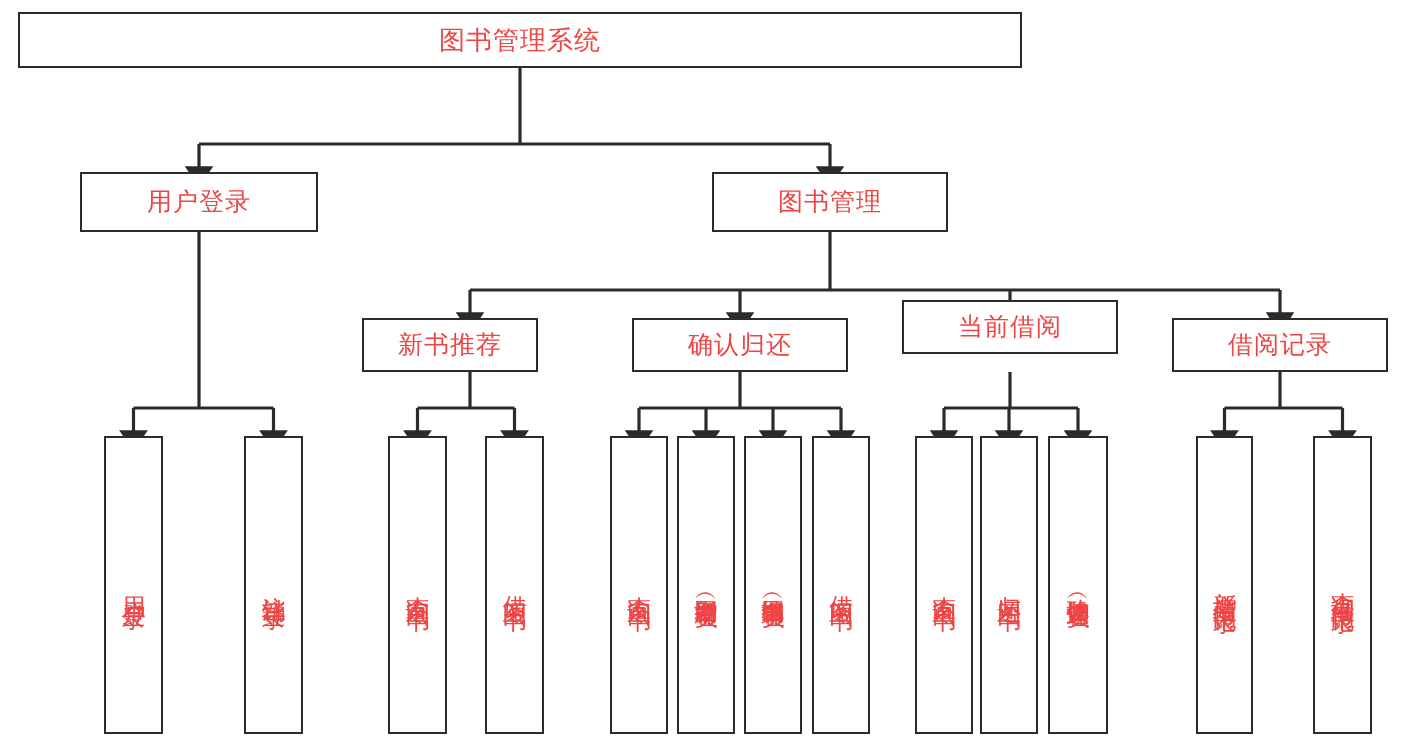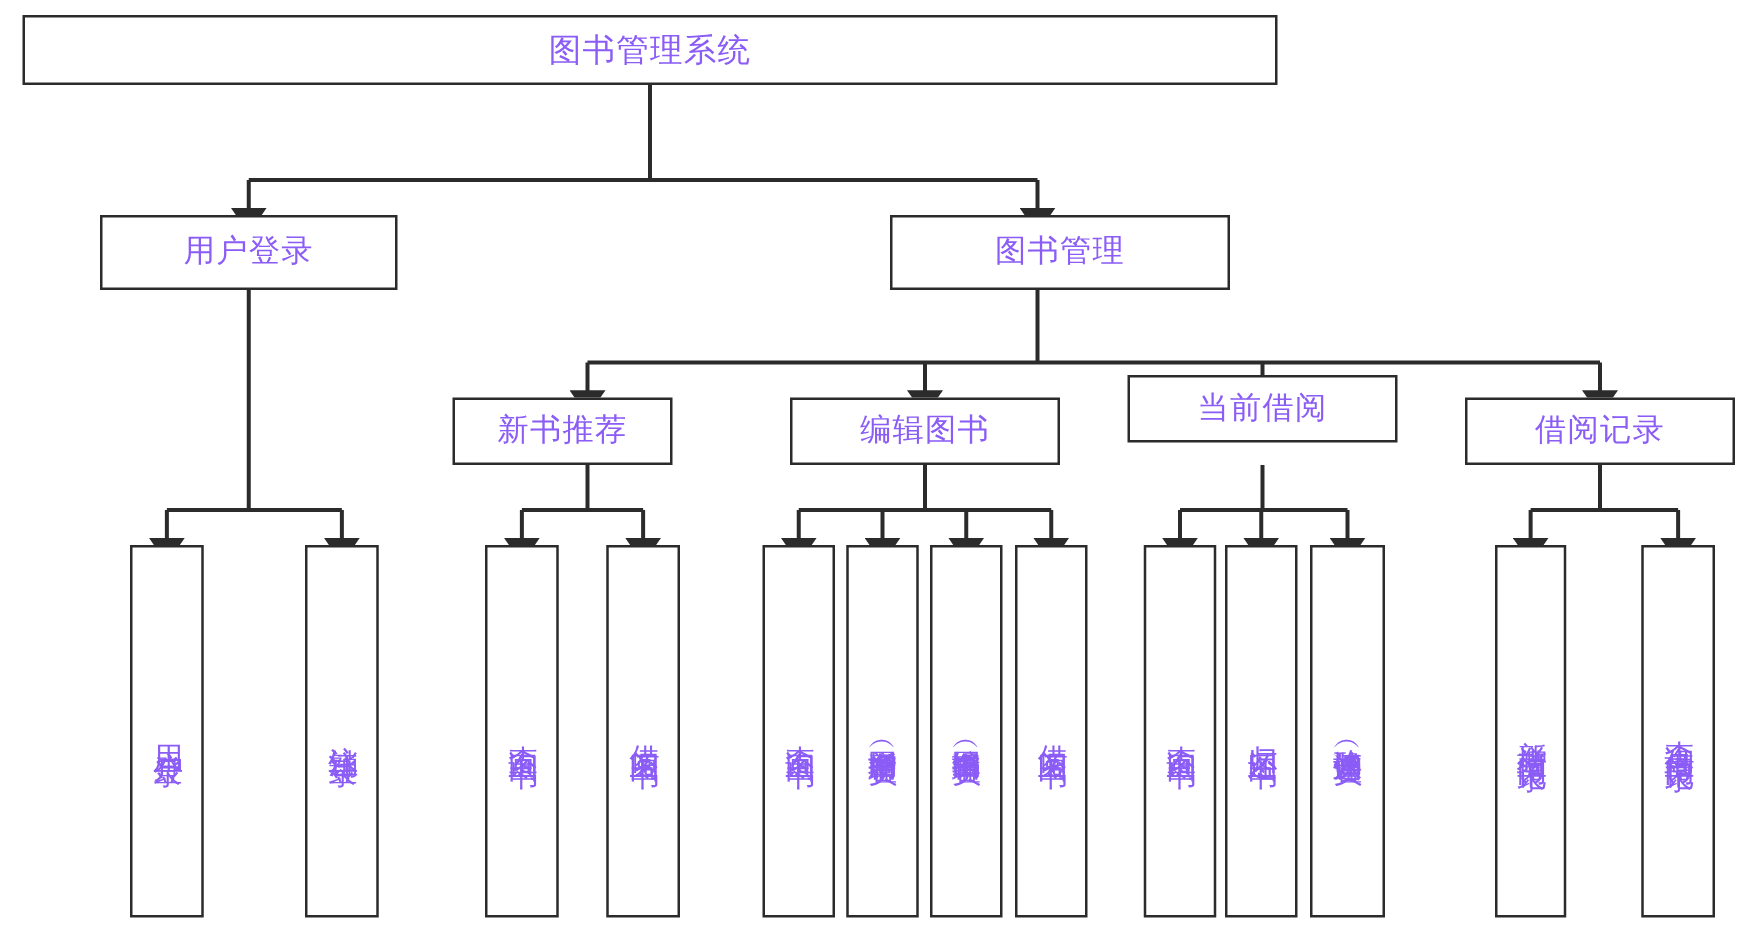--- a/index.html
+++ b/index.html
@@ -24,21 +24,21 @@
     pointer-events: none;
   }
   .node {
     position: absolute;
     box-sizing: border-box;
     border: 2.5px solid #2b2b2b;
     background: #ffffff;
     display: flex;
     align-items: center;
     justify-content: center;
-    color: #8b5cf6;
+    color: #ef4444;
     line-height: 1.18;
     text-align: center;
   }
   .node.horiz {
     font-size: 25px;
     letter-spacing: 1px;
   }
   .node.vert {
     writing-mode: vertical-rl;
     text-orientation: upright;
@@ -108,23 +108,23 @@
         <path d="M1280,372 L1280,408"></path>
         <path d="M1224.5,408 L1342.5,408"></path>
         <path d="M1224.5,408 L1224.5,435" marker-end="url(#arrowhead)"></path>
         <path d="M1342.5,408 L1342.5,435" marker-end="url(#arrowhead)"></path>
       </g>
   </svg>
 
   <div id="node-layer">
       <div class="node root horiz" style="left: 18px; top: 12px; width: 1004px; height: 56px;">图书管理系统</div>
       <div class="node horiz" style="left: 80px; top: 172px; width: 238px; height: 60px;">用户登录</div>
-      <div class="node horiz" style="left: 712px; top: 172px; width: 272px; height: 60px; text-align: right;">图书管理</div>
+      <div class="node horiz" style="left: 712px; top: 172px; width: 236px; height: 60px; text-align: right;">图书管理</div>
       <div class="node horiz" style="left: 362px; top: 318px; width: 176px; height: 54px;">新书推荐</div>
-      <div class="node horiz" style="left: 632px; top: 318px; width: 216px; height: 54px;">编辑图书</div>
+      <div class="node horiz" style="left: 632px; top: 318px; width: 216px; height: 54px;">确认归还</div>
       <div class="node horiz" style="left: 902px; top: 300px; width: 216px; height: 54px;">当前借阅</div>
       <div class="node horiz" style="left: 1172px; top: 318px; width: 216px; height: 54px;">借阅记录</div>
       <div class="node vert" style="left: 104px; top: 436px; width: 59px; height: 298px;">用户登录</div>
       <div class="node vert" style="left: 244px; top: 436px; width: 59px; height: 298px;">注销登录</div>
       <div class="node vert" style="left: 388px; top: 436px; width: 59px; height: 298px;">查询图书</div>
       <div class="node vert" style="left: 485px; top: 436px; width: 59px; height: 298px;">借阅图书</div>
       <div class="node vert" style="left: 610px; top: 436px; width: 58px; height: 298px;">查询图书</div>
       <div class="node vert tight" style="left: 677px; top: 436px; width: 58px; height: 298px;">新增图书（管理员）</div>
       <div class="node vert tight" style="left: 744px; top: 436px; width: 58px; height: 298px;">编辑图书（管理员）</div>
       <div class="node vert" style="left: 812px; top: 436px; width: 58px; height: 298px;">借阅图书</div>

